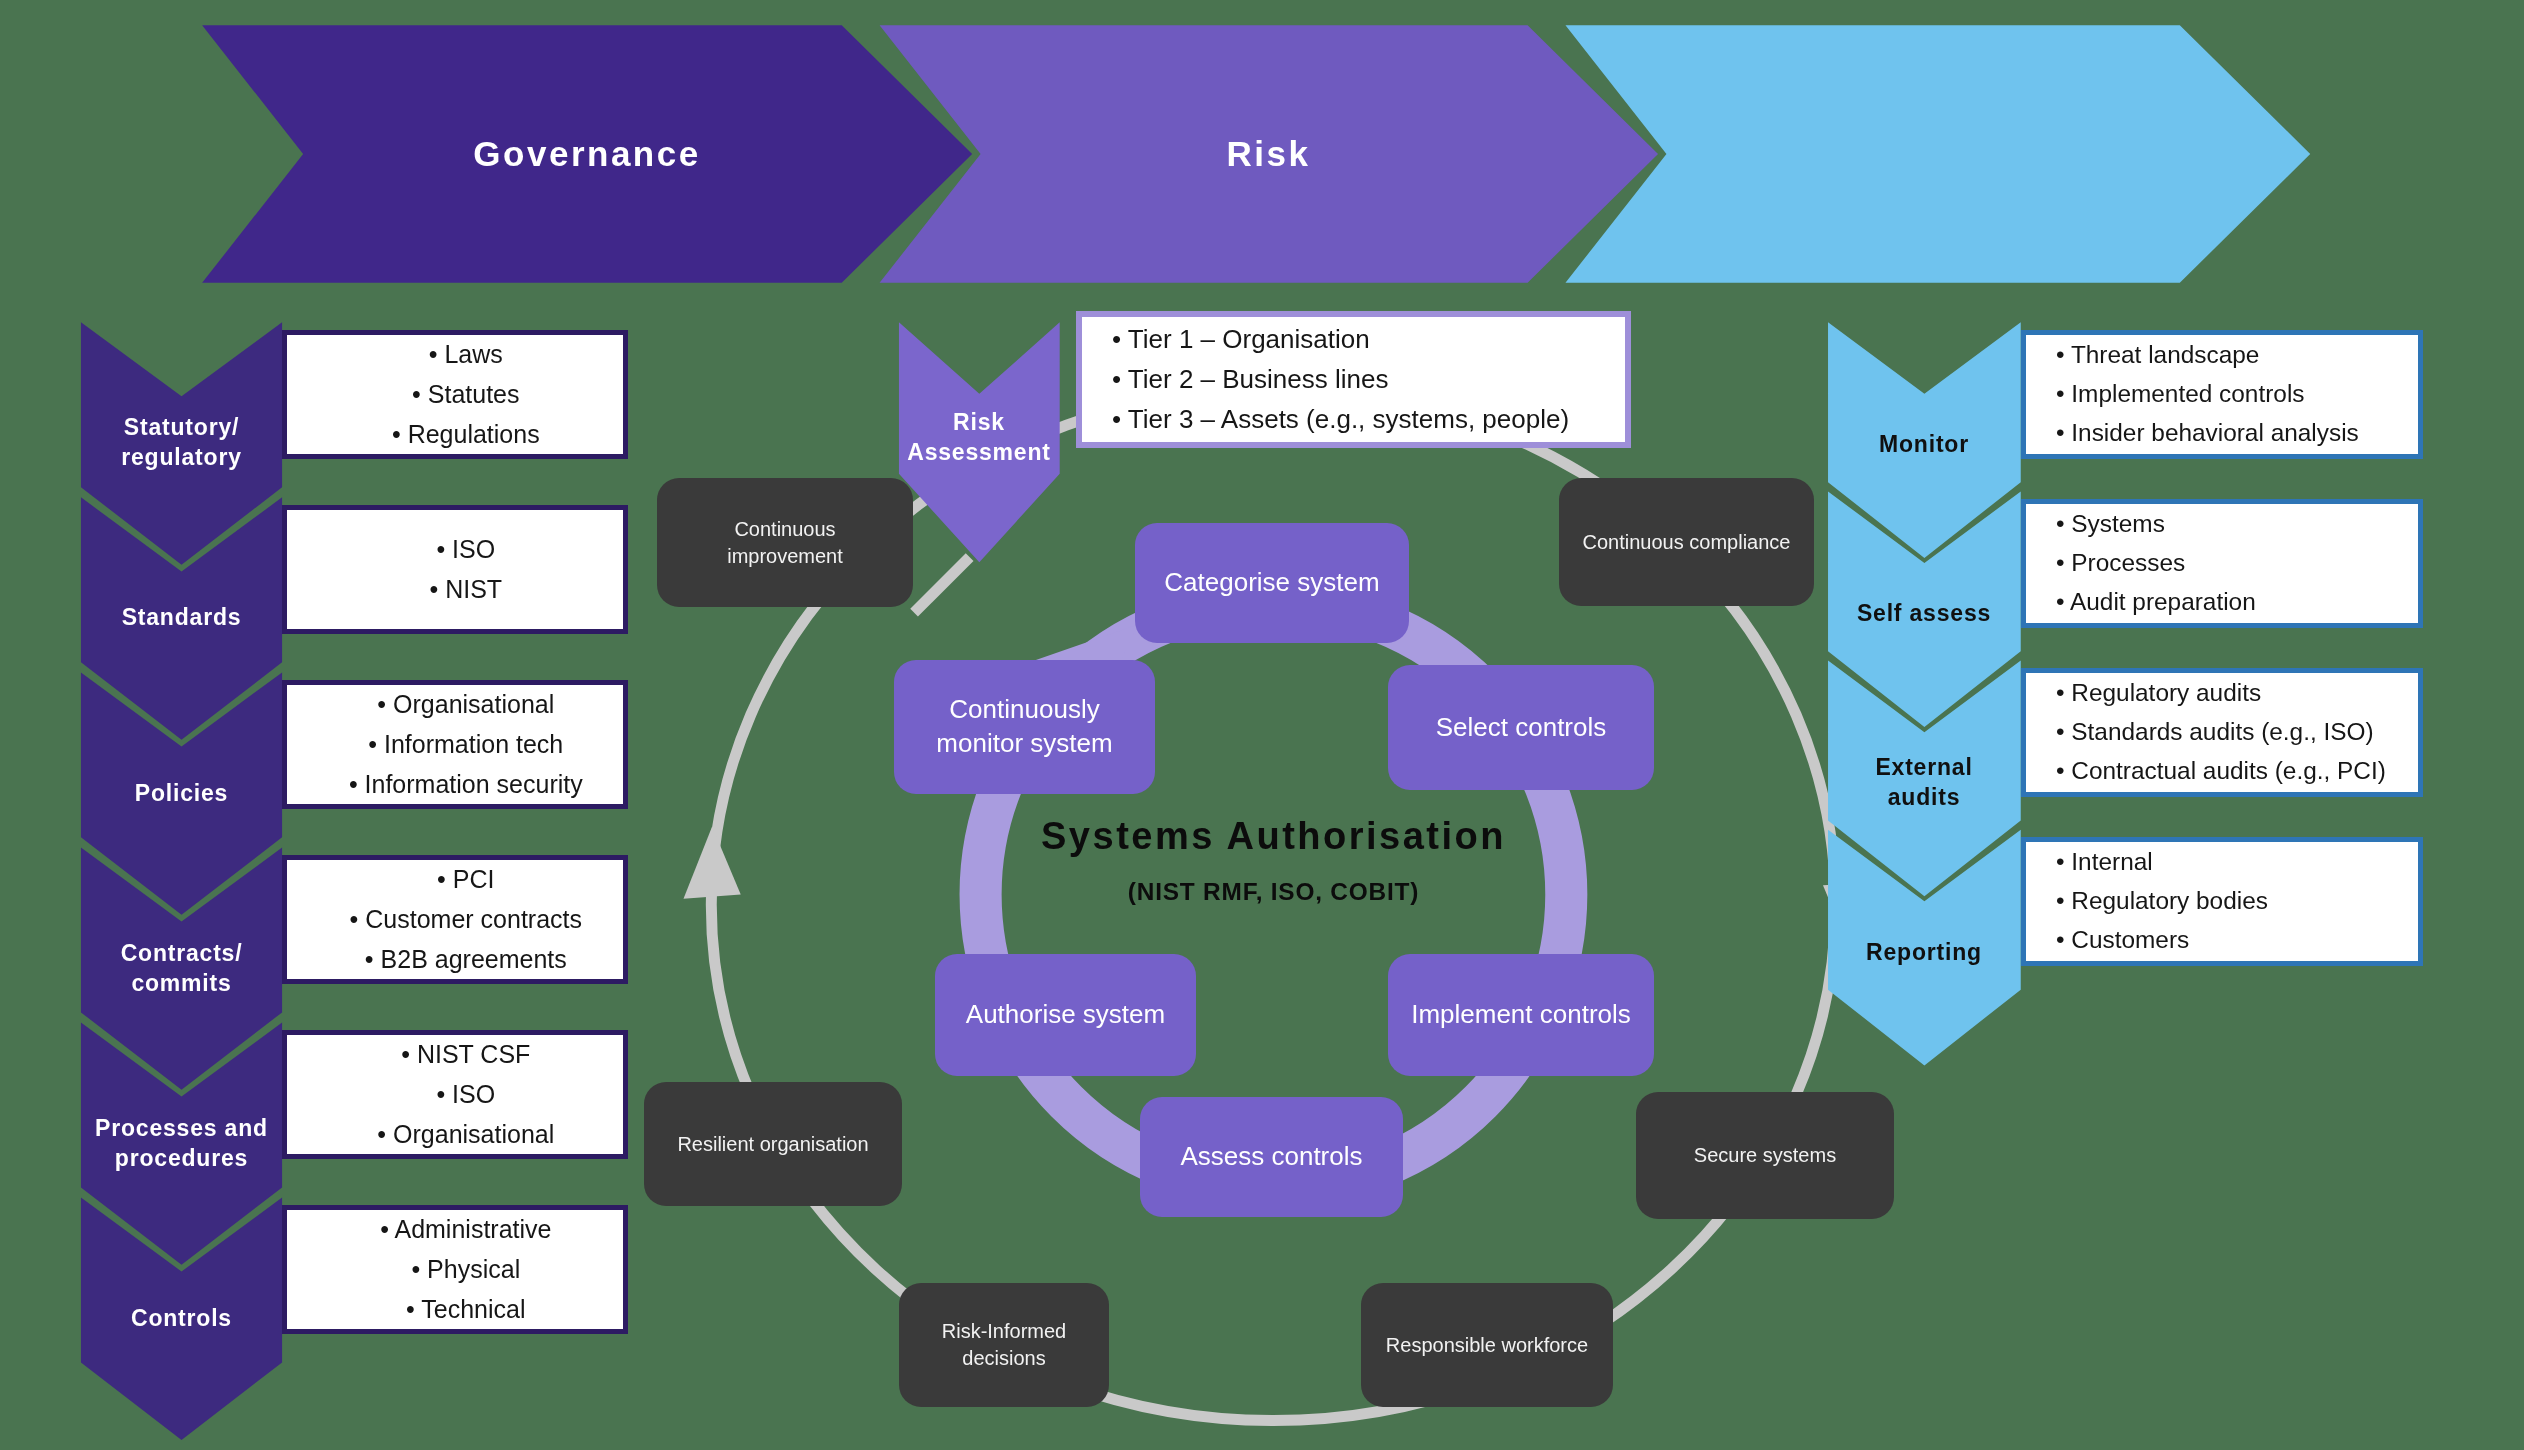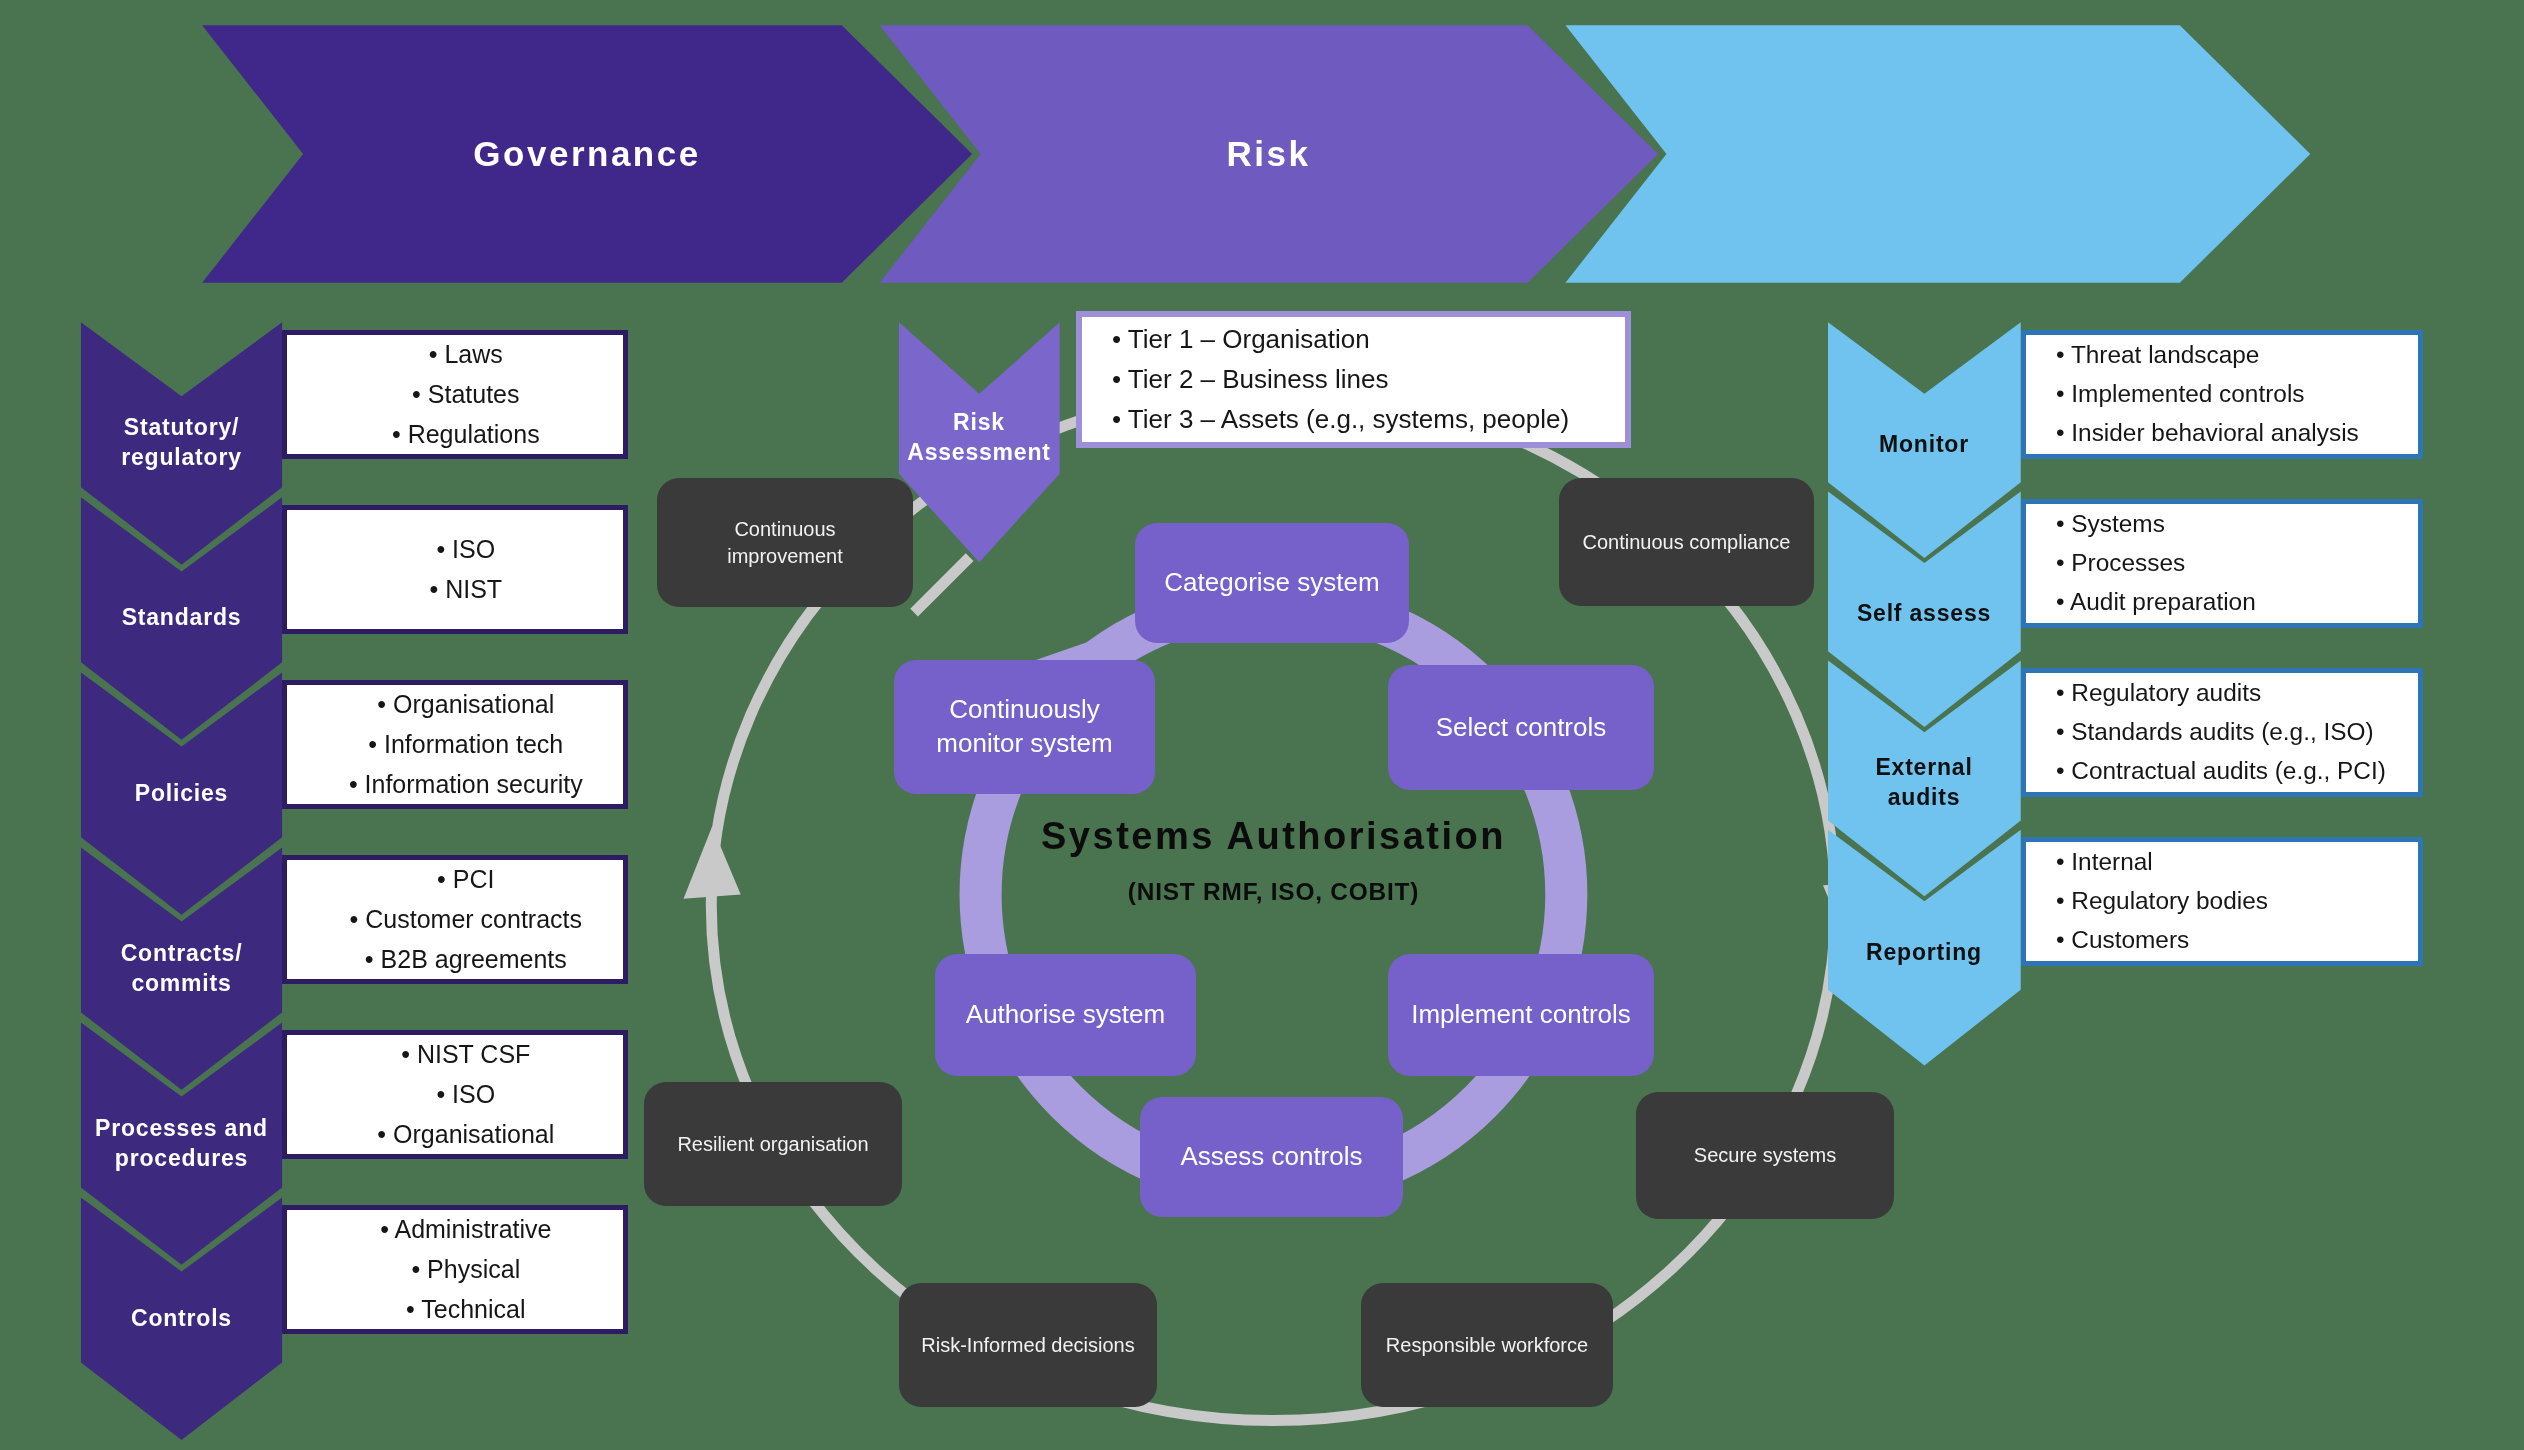--- a/index.html
+++ b/index.html
@@ -152,17 +152,17 @@
 
   <div class="ov center-title" style="left:979px;top:815px;width:589px;height:109px">
     <div class="t1">Systems Authorisation</div>
     <div class="t2">(NIST RMF, ISO, COBIT)</div>
   </div>
 
   <div class="ov dark-box" style="left:657px;top:478px;width:256px;height:129px">Continuous improvement</div>
   <div class="ov dark-box" style="left:1559px;top:478px;width:255px;height:128px">Continuous compliance</div>
   <div class="ov dark-box" style="left:644px;top:1082px;width:258px;height:124px">Resilient organisation</div>
   <div class="ov dark-box" style="left:1636px;top:1092px;width:258px;height:127px">Secure systems</div>
-  <div class="ov dark-box" style="left:899px;top:1283px;width:258px;height:124px">Risk-Informed decisions</div>
+  <div class="ov dark-box" style="left:899px;top:1283px;width:210px;height:124px">Risk-Informed decisions</div>
   <div class="ov dark-box" style="left:1361px;top:1283px;width:252px;height:124px">Responsible workforce</div>
 
 </div>
 
 
 </body></html>

